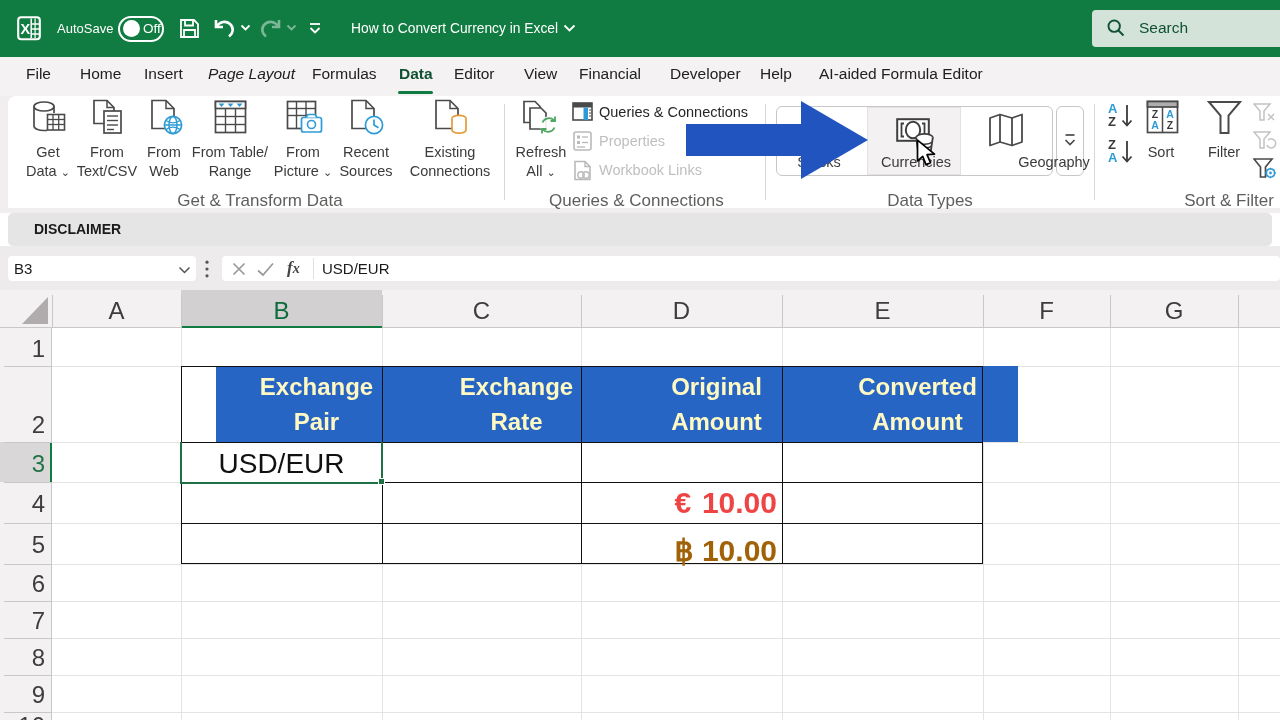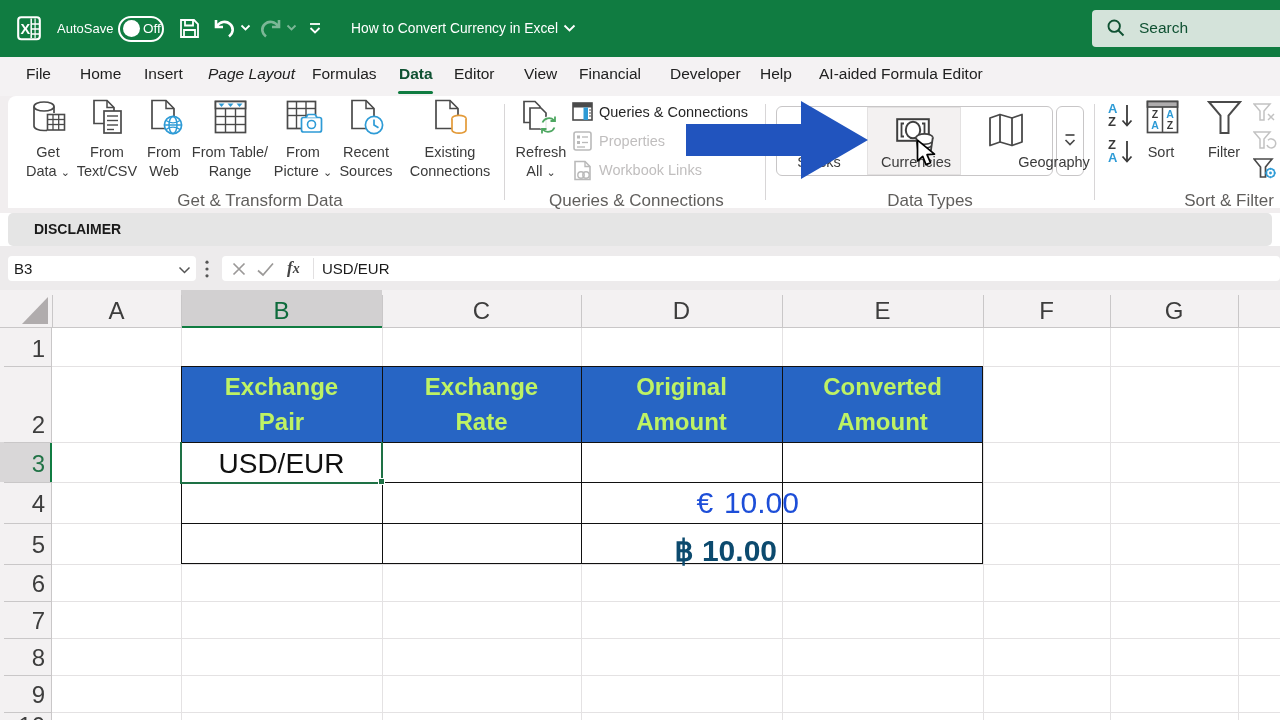--- a/index.html
+++ b/index.html
@@ -412,27 +412,27 @@
 
   <div class="abs" style="left:181px;top:76px;width:802px;height:198px;border:1.5px solid #111;pointer-events:none;"></div>
   <div class="abs" style="left:181px;top:152px;width:802px;height:1px;background:#111;"></div>
   <div class="abs" style="left:181px;top:192px;width:802px;height:1px;background:#111;"></div>
   <div class="abs" style="left:181px;top:233px;width:802px;height:1px;background:#111;"></div>
   <div class="abs" style="left:381.5px;top:76px;width:1.5px;height:198px;background:#111;"></div>
   <div class="abs" style="left:580.5px;top:76px;width:1.5px;height:198px;background:#111;"></div>
   <div class="abs" style="left:781.5px;top:76px;width:1.5px;height:198px;background:#111;"></div>
 
   <div class="abs" style="left:181px;top:152px;width:201px;height:40px;font-size:28px;color:#111;display:flex;align-items:center;padding-top:3px;justify-content:center;">USD/EUR</div>
-  <div class="abs" style="left:581px;top:192px;width:196px;height:41px;font-size:30px;font-weight:normal;color:#1d4ed8;display:flex;align-items:center;justify-content:flex-end;margin-left:22px;">€  10.00</div>
-  <div class="abs" style="left:581px;top:233px;width:196px;height:55px;font-size:30px;font-weight:bold;color:#0c4a6e;display:flex;align-items:center;justify-content:flex-end;">฿ 10.00</div>
+  <div class="abs" style="left:581px;top:192px;width:196px;height:41px;font-size:30px;font-weight:bold;color:#ef4444;display:flex;align-items:center;justify-content:flex-end;">€  10.00</div>
+  <div class="abs" style="left:581px;top:233px;width:196px;height:55px;font-size:30px;font-weight:bold;color:#a16207;display:flex;align-items:center;justify-content:flex-end;">฿ 10.00</div>
 
   <div class="abs" style="left:180px;top:152px;width:203px;height:41.5px;border:2.2px solid #1E7145;border-top:none;pointer-events:none;"></div>
   <div class="abs" style="left:378px;top:188px;width:7px;height:7px;background:#1E7145;border:1.5px solid #fff;"></div>
 </div>
 <style>
   .hletter { position:absolute; top:0; height:38px; font-size:24px; color:#3d3d3d; display:flex; align-items:center; justify-content:center; padding-top:4px; }
   .hv { position:absolute; top:5px; width:1px; height:33px; background:#C9C7C8; }
   .rnum { position:absolute; left:0; width:45px; font-size:24px; color:#3d3d3d; display:flex; align-items:center; justify-content:flex-end; padding-top:3px; }
   .rh { position:absolute; left:4px; width:48px; height:1px; background:#C9C7C8; }
   .gv { position:absolute; top:38px; width:1px; height:392px; background:#E4E2E3; }
   .gh { position:absolute; left:52px; width:1228px; height:1px; background:#E4E2E3; }
-  .bluecell { position:absolute; top:76px; height:76px; background:#2765C4; color:#bef264; font-weight:bold; font-size:24px; line-height:35px; display:flex; align-items:center; justify-content:center; text-align:center; }
+  .bluecell { position:absolute; top:76px; height:76px; background:#2765C4; color:#fef9c3; font-weight:bold; font-size:24px; line-height:35px; display:flex; align-items:center; justify-content:center; text-align:center;margin-left:35px; }
 </style>
 
 </body></html>

